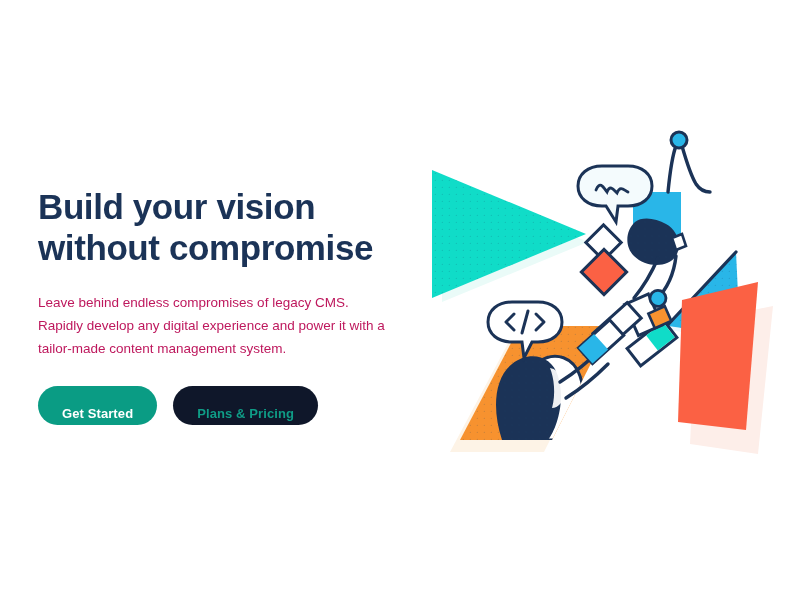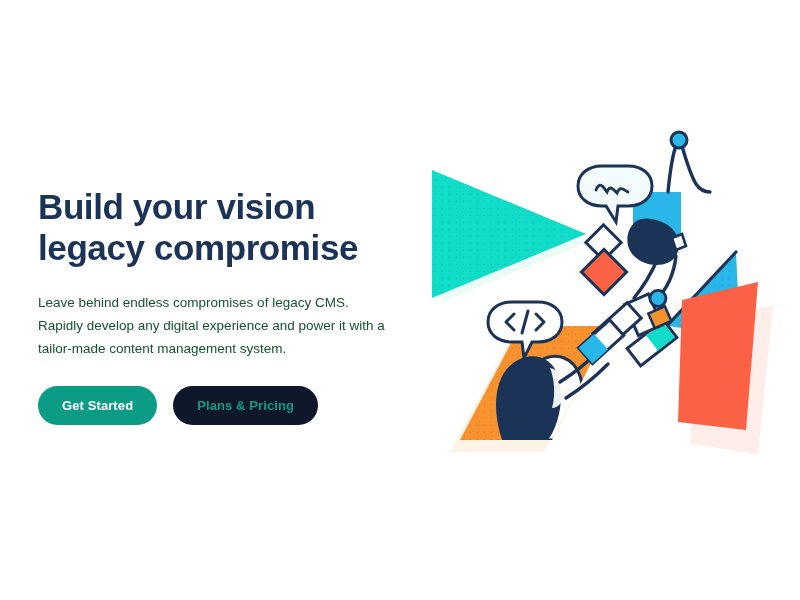--- a/index.html
+++ b/index.html
@@ -42,40 +42,40 @@
   }
   .headline-line {
     display: block;
   }
 
   .subcopy {
     margin: 22px 0 0 0;
     width: 348px;
     font-size: 13.5px;
     line-height: 1.72;
-    color: #14532d;
+    color: #be185d;
     font-family: "Liberation Sans", sans-serif;
   }
 
   .cta-row {
     margin-top: 26px;
     display: flex;
     align-items: center;
     gap: 16px;
   }
 
   .btn {
     border: none;
     border-radius: 22px;
     font-family: "Liberation Sans", sans-serif;
     font-size: 13px;
     font-weight: 700;
     letter-spacing: 0.1px;
     cursor: pointer;
-    padding: 0 24px;
+    padding: 8px 24px;
     height: 39px;
     line-height: 39px;
     white-space: nowrap;
   }
   .btn-primary {
     background: #0a9c84;
     color: #ffffff;
   }
   .btn-secondary {
     background: #0f172a;
@@ -98,21 +98,21 @@
 </style>
 </head>
 <body>
 
 <div class="hero">
 
   <div class="copy">
 
     <h1 class="headline">
       <span class="headline-line">Build your vision</span>
-      <span class="headline-line">legacy compromise</span>
+      <span class="headline-line">without compromise</span>
     </h1>
 
     <p class="subcopy">Leave behind endless compromises of legacy CMS. Rapidly develop any digital experience and power it with a tailor-made content management system.</p>
 
     <div class="cta-row">
       <button class="btn btn-primary">Get Started</button>
       <button class="btn btn-secondary">Plans &amp; Pricing</button>
     </div>
 
   </div>

